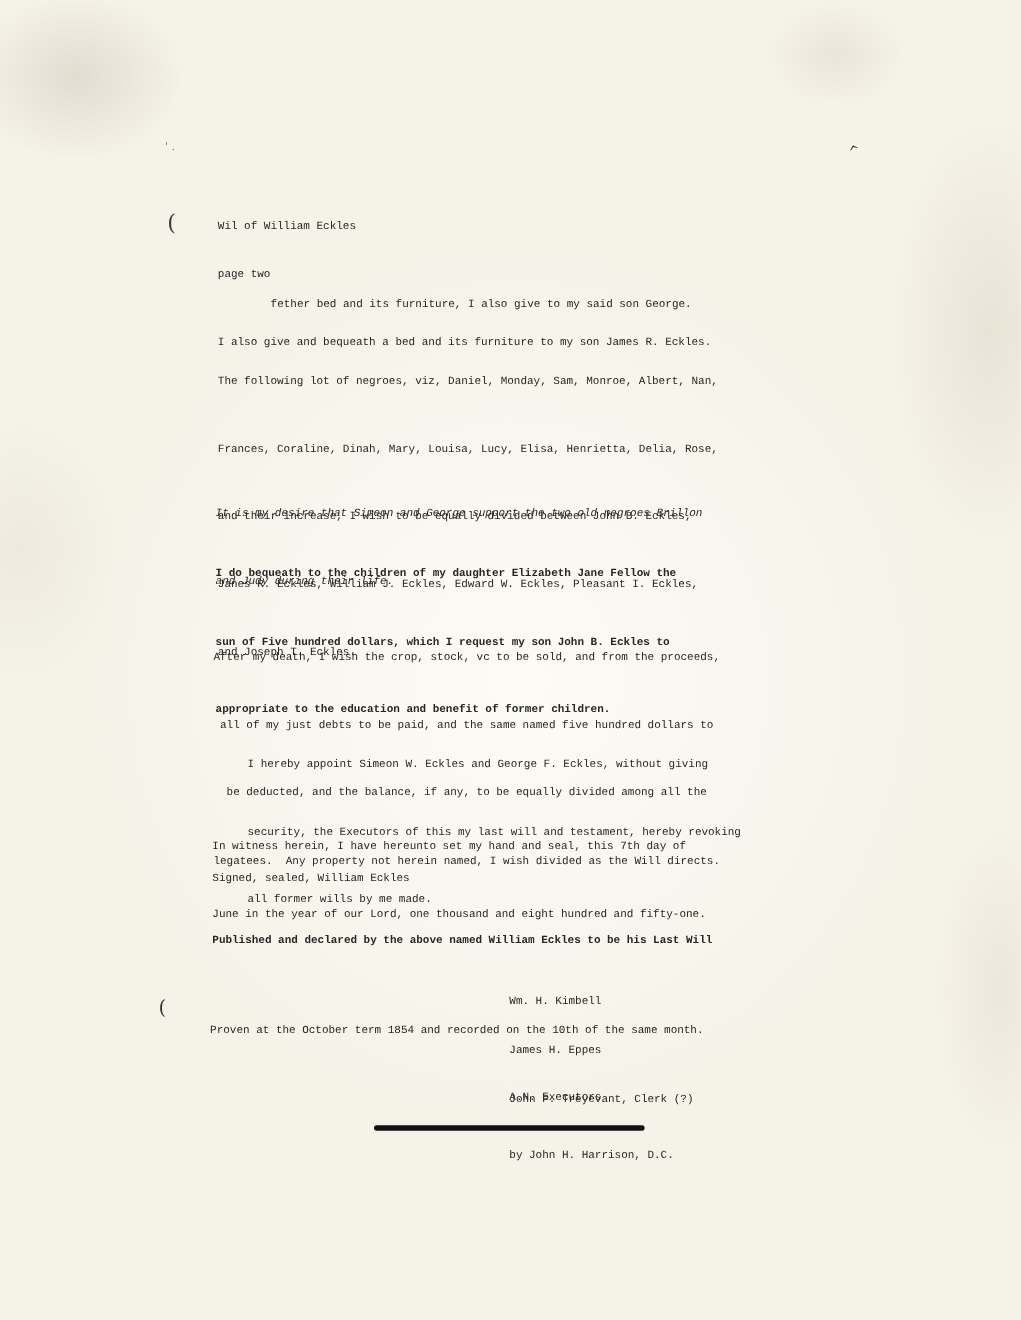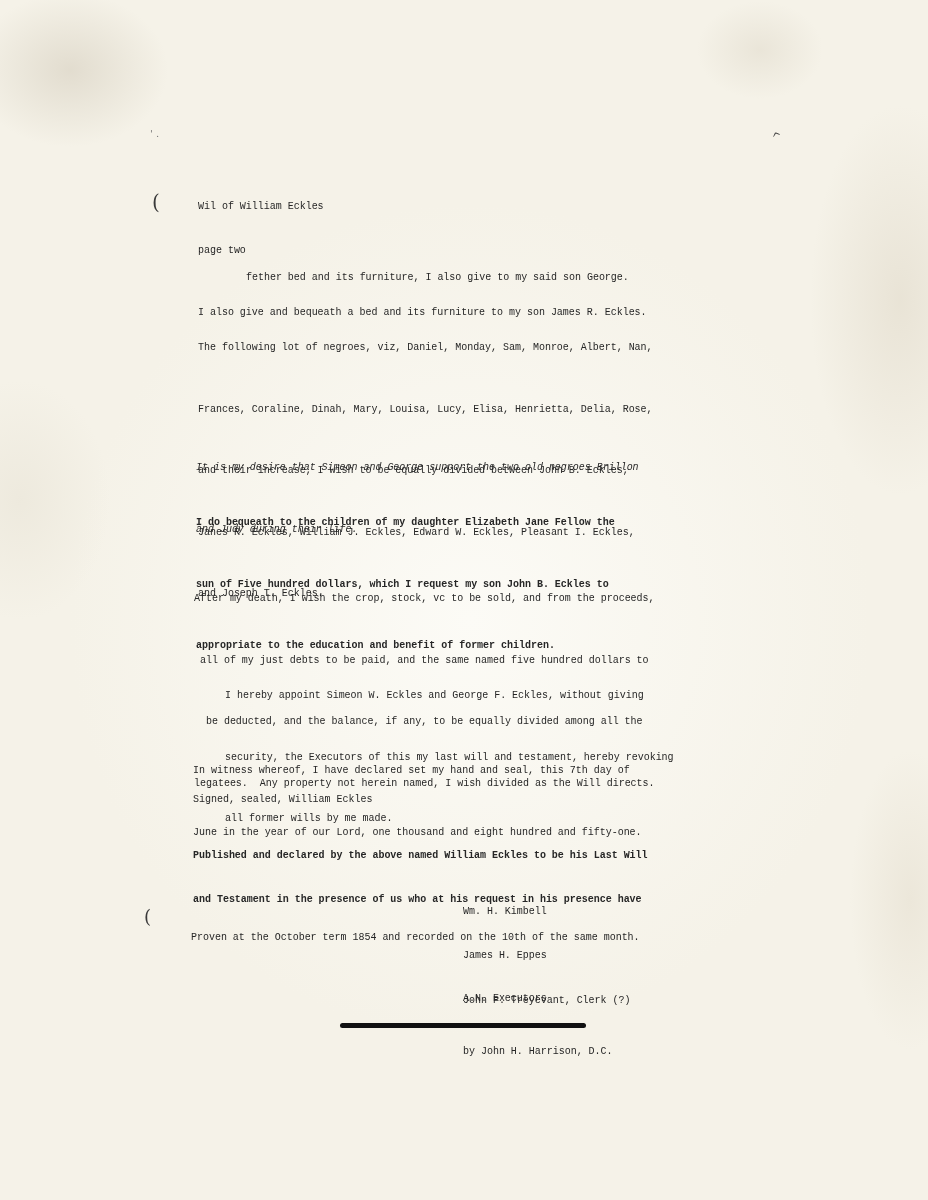--- a/index.html
+++ b/index.html
@@ -99,29 +99,28 @@
   <div>legatees.  Any property not herein named, I wish divided as the Will directs.</div>
 </div>
 
 <div class="text" style="left:193px;top:645px;margin-left:32px;">
   <div>I hereby appoint Simeon W. Eckles and George F. Eckles, without giving</div>
   <div>security, the Executors of this my last will and testament, hereby revoking</div>
   <div>all former wills by me made.</div>
 </div>
 
 <div class="text" style="left:193px;top:720px;">
-  <div>In witness whereof, I have declared set my hand and seal, this 7th day of</div>
+  <div>In witness herein, I have hereunto set my hand and seal, this 7th day of</div>
   <div>June in the year of our Lord, one thousand and eight hundred and fifty-one.</div>
 </div>
 
 <div class="text" style="left:193px;top:790px;">Signed, sealed, William Eckles</div>
 
 <div class="text tight" style="left:193px;top:820px;font-weight:bold;">
   <div>Published and declared by the above named William Eckles to be his Last Will</div>
-  <div>and Testament in the presence of us who at his request in his presence have</div>
 </div>
 
 <div class="text tight" style="left:463px;top:876px;">
   <div>Wm. H. Kimbell</div>
   <div>James H. Eppes</div>
   <div>A.N. Executors</div>
 </div>
 
 <div class="text" style="left:191px;top:928px;">Proven at the October term 1854 and recorded on the 10th of the same month.</div>
 

